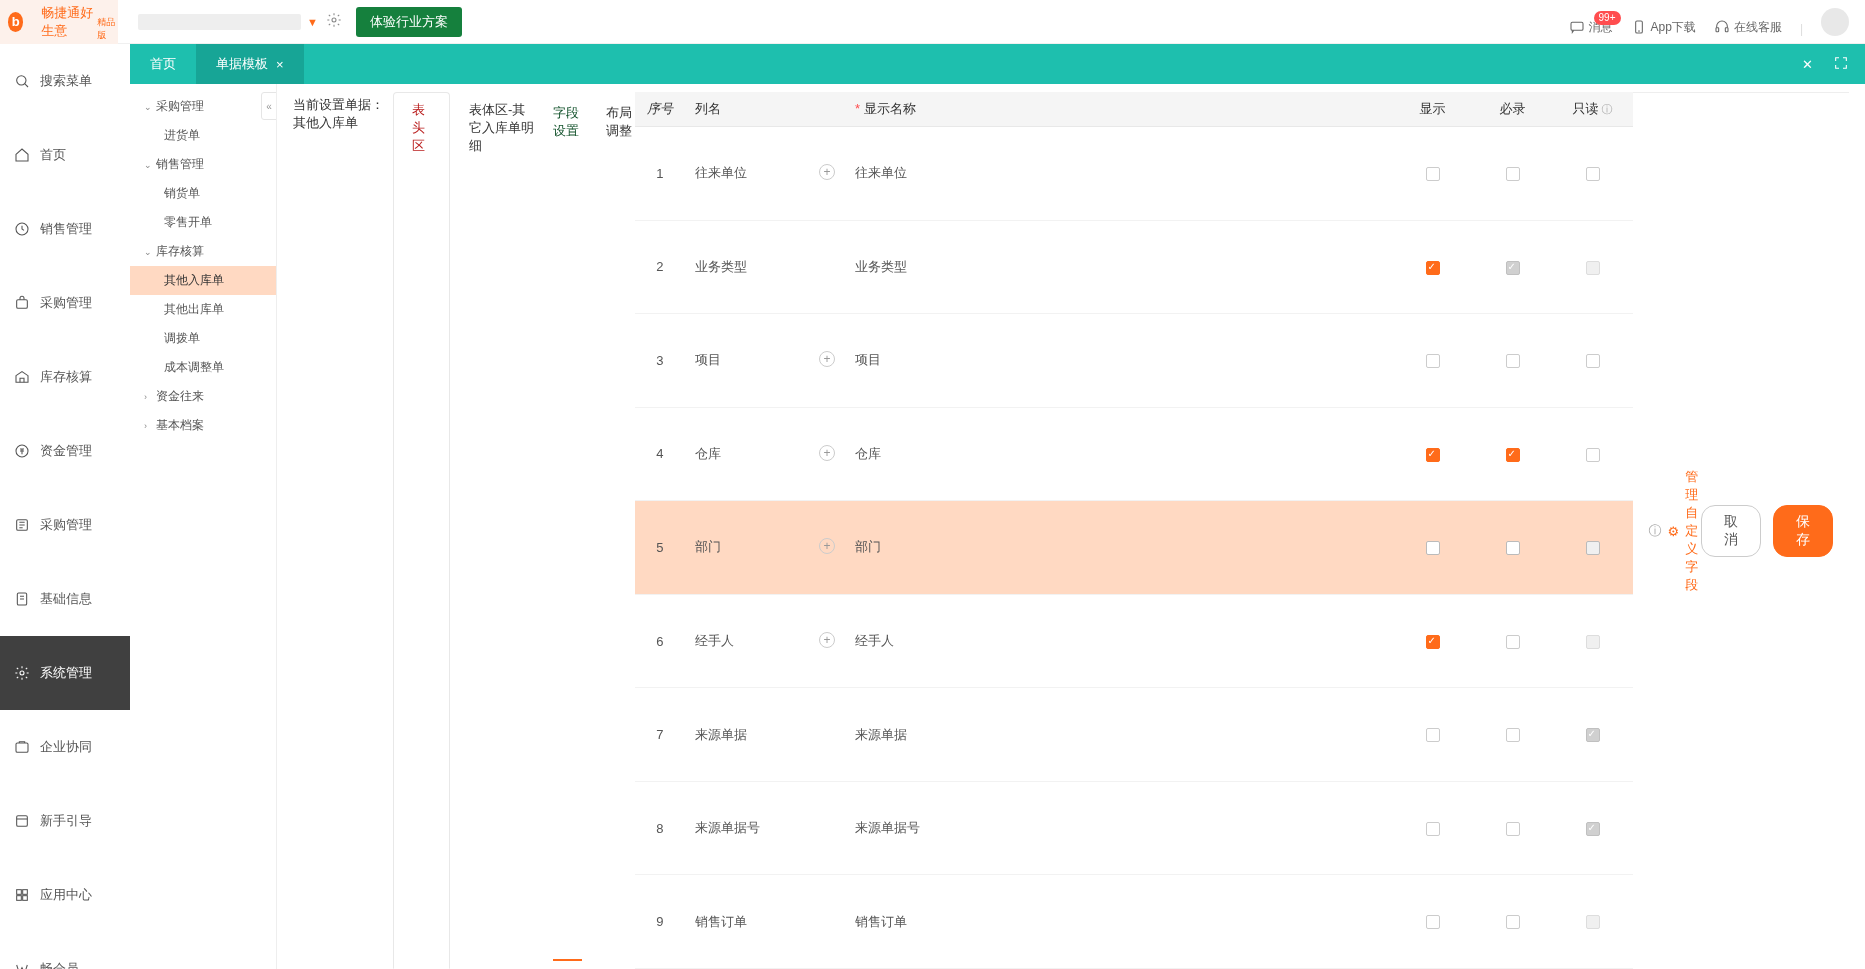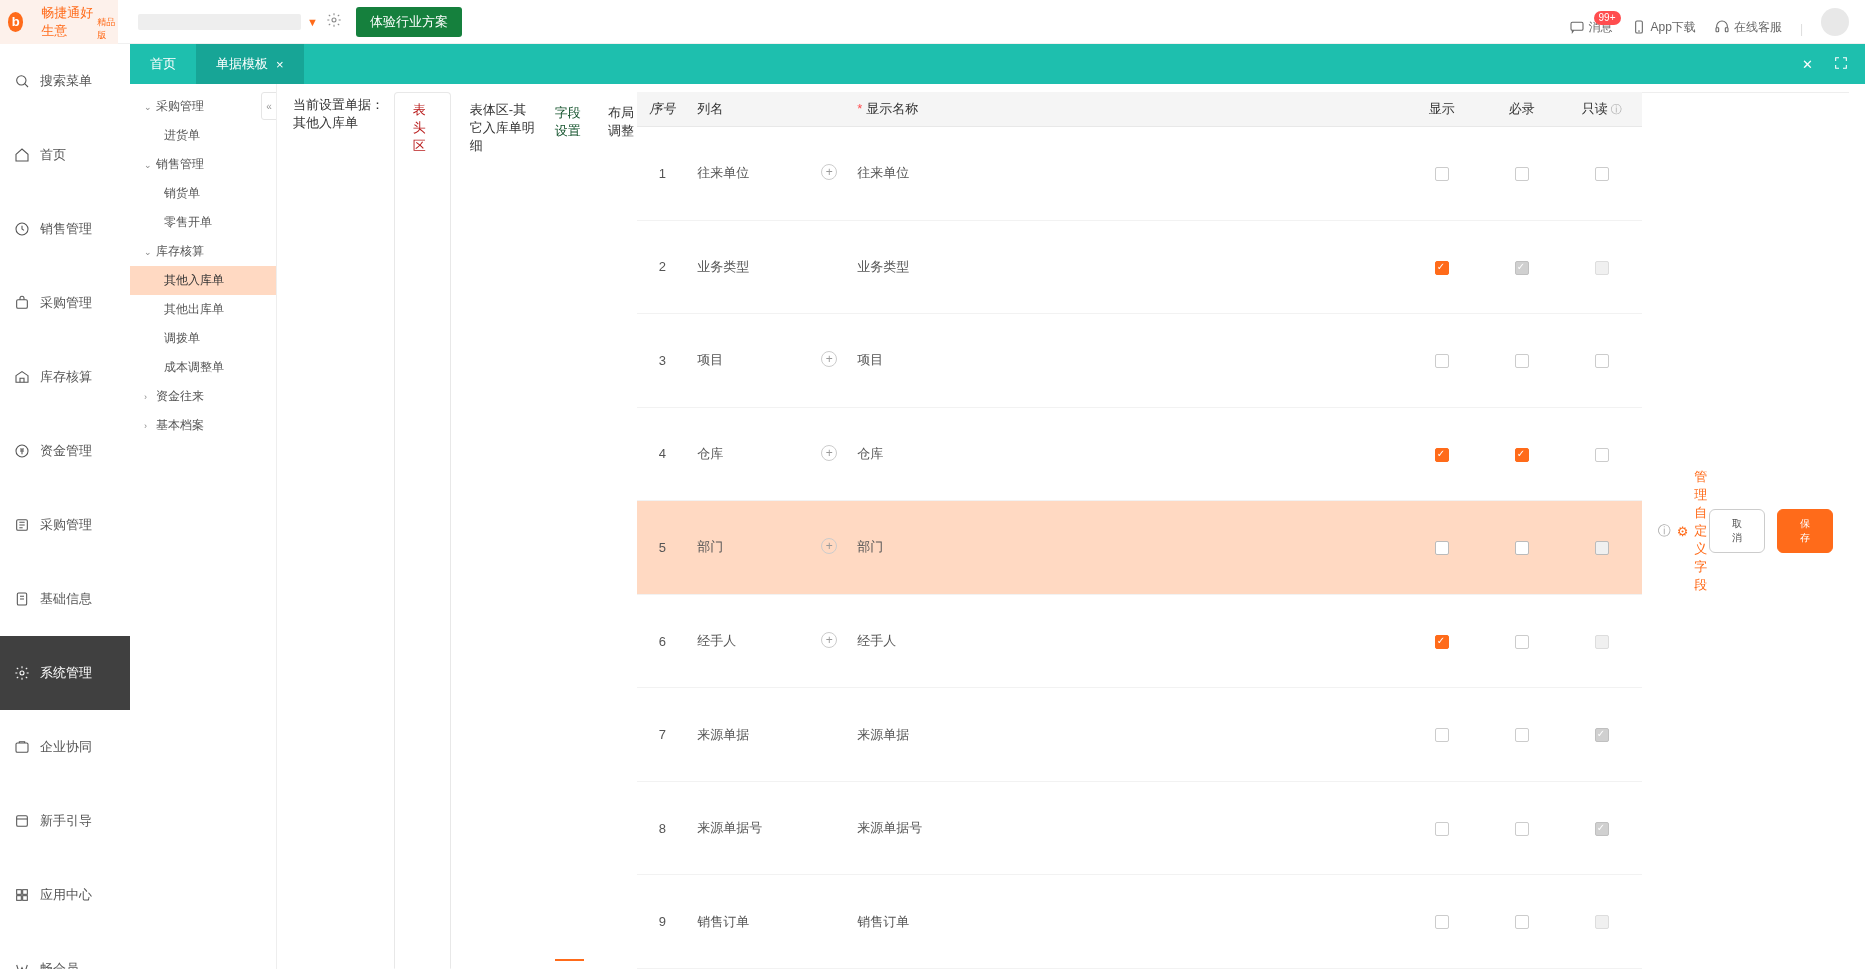--- a/index.html
+++ b/index.html
@@ -81,21 +81,21 @@
 .chk.on.disabled::after { color:#fff; }
 tr.row-hl td { background:#ffd9c2; }
 tr.row-hl .chk { border-color:#bbb; }
 .help-q { color:#aaa; font-size:11px; margin-left:3px; }
 
 
 .footer-bar { border-top:1px solid #eee; padding:12px 16px; display:flex; align-items:center; background:#fff; }
 .footer-left { display:flex; align-items:center; gap:6px; color:#ff6b1a; font-size:13px; cursor:pointer; }
 .footer-q { color:#aaa; }
 .footer-right { margin-left:auto; display:flex; gap:12px; }
-.btn { padding:7px 22px; border-radius:6px; font-size:10px; cursor:pointer; }
+.btn { padding:7px 22px; border-radius:14px; font-size:14px; cursor:pointer; }
 .btn-default { background:#fff; border:1px solid #ccc; color:#555; }
 .btn-primary { background:#ff6b1a; border:1px solid #ff6b1a; color:#fff; }
 
 
 svg.ico { width:16px; height:16px; stroke:currentColor; fill:none; stroke-width:1.6; }
 </style>
 </head>
 <body>
 
 <div class="top-header">

